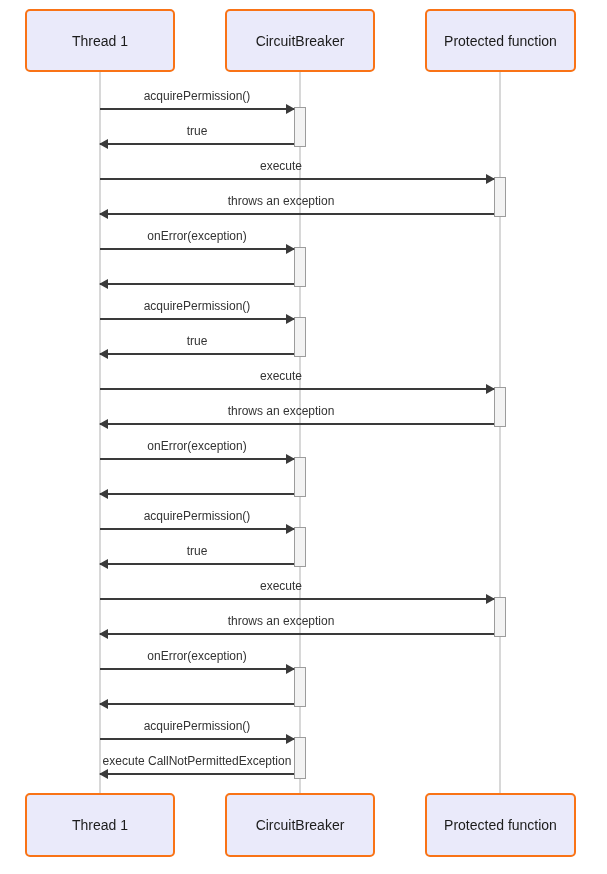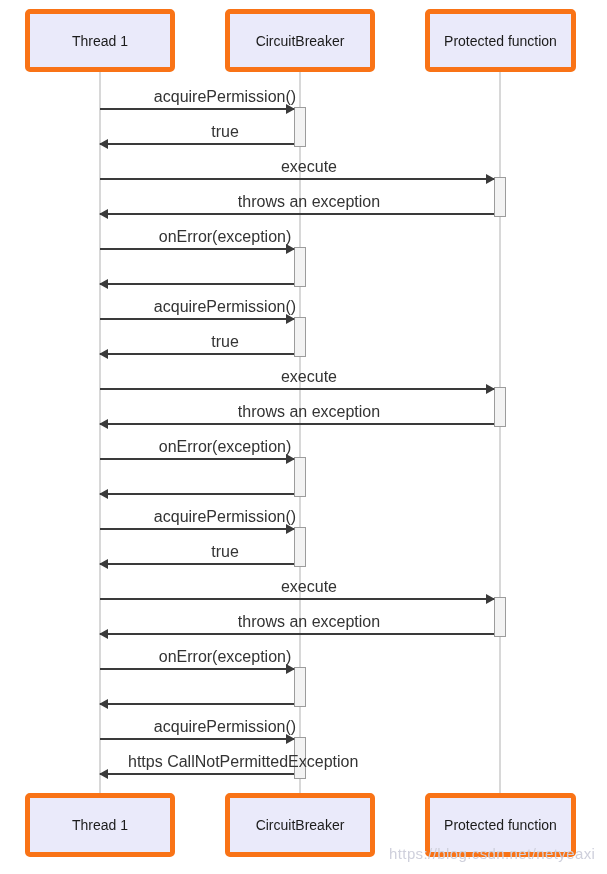--- a/index.html
+++ b/index.html
@@ -1,40 +1,40 @@
 <!DOCTYPE html>
 <html><head>
 <meta charset="utf-8">
 <style>
   html,body{margin:0;padding:0;background:#ffffff;}
   body{font-family:"Liberation Sans","DejaVu Sans",sans-serif;}
   #stage{position:relative;width:607px;height:874px;background:#ffffff;overflow:hidden;}
 
   .box{position:absolute;box-sizing:border-box;height:63px;background:#eaeafa;
-       border:5px solid #f97316;border-radius:5px;display:flex;align-items:center;
+       border:2px solid #f97316;border-radius:5px;display:flex;align-items:center;
        justify-content:center;font-size:14px;color:#1b1b1b;z-index:3;}
   .box.bottom{top:793px;height:64px;}
 
   .lifeline{position:absolute;width:2px;top:72px;height:721px;background:#d8d8d8;z-index:0;}
 
   .bar{position:absolute;box-sizing:border-box;width:12px;background:#f3f3f3;
        border:1px solid #9c9c9c;z-index:1;}
 
   .arrow{position:absolute;height:0;border-top:2px solid #3a3a3a;z-index:2;}
   .arrow.short{left:100px;width:194px;}
   .arrow.long{left:100px;width:394px;}
   .arrow.right::after{content:'';position:absolute;right:-1px;top:-6px;width:0;height:0;
        border-top:5px solid transparent;border-bottom:5px solid transparent;
        border-left:9px solid #3a3a3a;}
   .arrow.left::after{content:'';position:absolute;left:-1px;top:-6px;width:0;height:0;
        border-top:5px solid transparent;border-bottom:5px solid transparent;
        border-right:9px solid #3a3a3a;}
 
-  .mlabel{position:absolute;text-align:center;font-size:16px;line-height:15px;
-       color:#333333;white-space:nowrap;z-index:2;margin-left:28px;}
+  .mlabel{position:absolute;text-align:center;font-size:12px;line-height:15px;
+       color:#333333;white-space:nowrap;z-index:2;}
   .mlabel.short{left:100px;width:194px;}
   .mlabel.long{left:84px;width:394px;}
 
   .watermark{position:absolute;left:389px;top:845px;font-size:15px;color:#cfd0dc;
        letter-spacing:0.4px;z-index:10;white-space:nowrap;}
 </style>
 </head>
 <body>
 
 <div id="stage">
@@ -115,18 +115,17 @@
   <div class="mlabel long" style="top:614px">throws an exception</div>
   <div class="arrow long left" style="top:633px"></div>
 
   <div class="mlabel short" style="top:649px">onError(exception)</div>
   <div class="arrow short right" style="top:668px"></div>
   <div class="mlabel short" style="top:684px"></div>
   <div class="arrow short left" style="top:703px"></div>
 
   <div class="mlabel short" style="top:719px">acquirePermission()</div>
   <div class="arrow short right" style="top:738px"></div>
-  <div class="mlabel short" style="top:754px">https CallNotPermittedException</div>
+  <div class="mlabel short" style="top:754px">execute CallNotPermittedException</div>
   <div class="arrow short left" style="top:773px"></div>
 
-  <div class="watermark">https://blog.csdn.net/netyeaxi</div>
 
 </div>
 
 </body></html>

